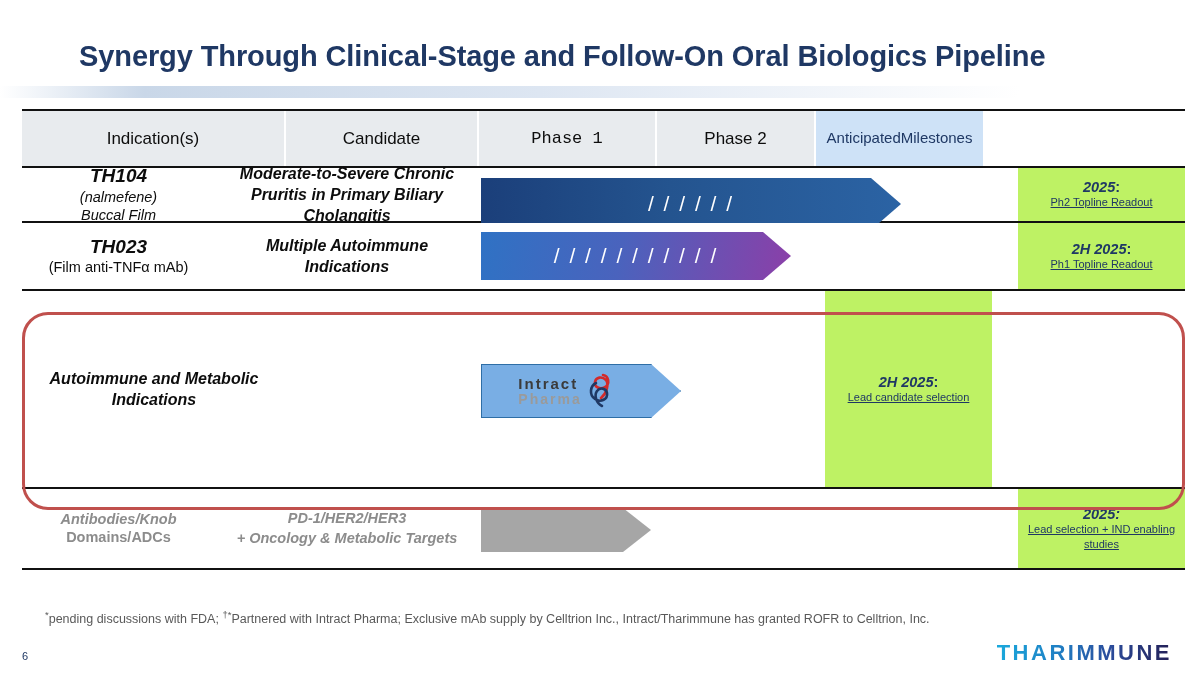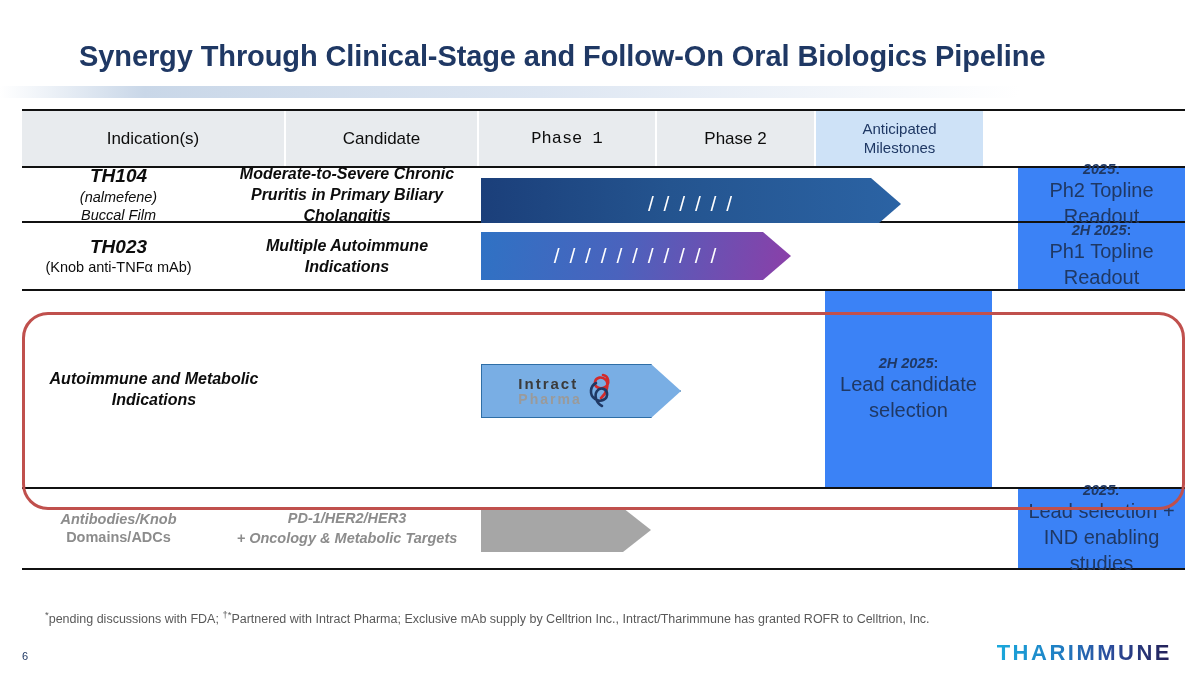--- a/index.html
+++ b/index.html
@@ -36,40 +36,40 @@
 
   
   .hrow{height:59px;border-top:2.5px solid #111;border-bottom:2.5px solid #111;}
   .hcell{
     background:#E8EBEE;display:flex;align-items:center;justify-content:center;
     text-align:center;font-size:17px;color:#0d0d0d;box-sizing:border-box;
     border-right:2px solid #ffffff;
   }
   .hcell.mile{
     background:#CEE2F7;color:#1F3864;font-size:15px;line-height:1.25;
-    border-right:none;flex-direction:column;
+    border-right:none;
   }
 
   
   .brow{border-bottom:2.5px solid #111;background:#fff;}
   .bcell{
     box-sizing:border-box;display:flex;flex-direction:column;
     align-items:center;justify-content:center;text-align:center;
     position:relative;
   }
-  .bcell.mile{background:#3b82f6;color:#1F3864;}
+  .bcell.mile{background:#bef264;color:#1F3864;}
 
   .cand-name{font-size:19px;font-style:italic;font-weight:bold;color:#0d0d0d;line-height:1.25;}
   .cand-sub{font-size:14.5px;color:#0d0d0d;line-height:1.3;}
   .cand-sub.ital{font-style:italic;}
   .ind-text{font-size:16px;font-style:italic;font-weight:bold;color:#0d0d0d;line-height:1.32;padding:0 10px;}
 
   .mile-head{font-size:14.5px;font-weight:bold;font-style:italic;color:#1F3864;}
   .mile-head .colon{font-style:normal;font-weight:bold;}
-  .mile-sub{font-size:20px;color:#1F3864;line-height:1.3;padding:0 6px;}
+  .mile-sub{font-size:11px;color:#1F3864;line-height:1.3;padding:0 6px;text-decoration:underline;}
 
   
   .gray .cand-name,.gray .cand-sub{color:#8c8c8c;font-weight:bold;font-size:14.5px;}
   .gray .ind-text{color:#8c8c8c;font-size:14.5px;}
 
   
   .bars{position:absolute;left:0;top:0;width:100%;height:100%;pointer-events:none;}
   .bar{
     position:absolute;display:flex;align-items:center;justify-content:center;
     color:#fff;font-size:19px;letter-spacing:2px;
@@ -167,21 +167,21 @@
       <div class="bars">
         <div class="bar ar-th104">
           <span class="hatch">/ / / / / /</span>
         </div>
       </div>
     </div>
 
     <div class="row brow" style="height:68px;">
       <div class="bcell c-cand">
         <div class="cand-name">TH023</div>
-        <div class="cand-sub">(Knob anti-TNFα mAb)</div>
+        <div class="cand-sub">(Film anti-TNFα mAb)</div>
       </div>
       <div class="bcell c-ind">
         <div class="ind-text">Multiple Autoimmune Indications</div>
       </div>
       <div class="bcell c-pre"></div>
       <div class="bcell c-ph1"></div>
       <div class="bcell c-ph2"></div>
       <div class="bcell c-mile mile">
         <div class="mile-head"><span>2H 2025</span><span class="colon">:</span></div>
         <div class="mile-sub">Ph1 Topline Readout</div>

